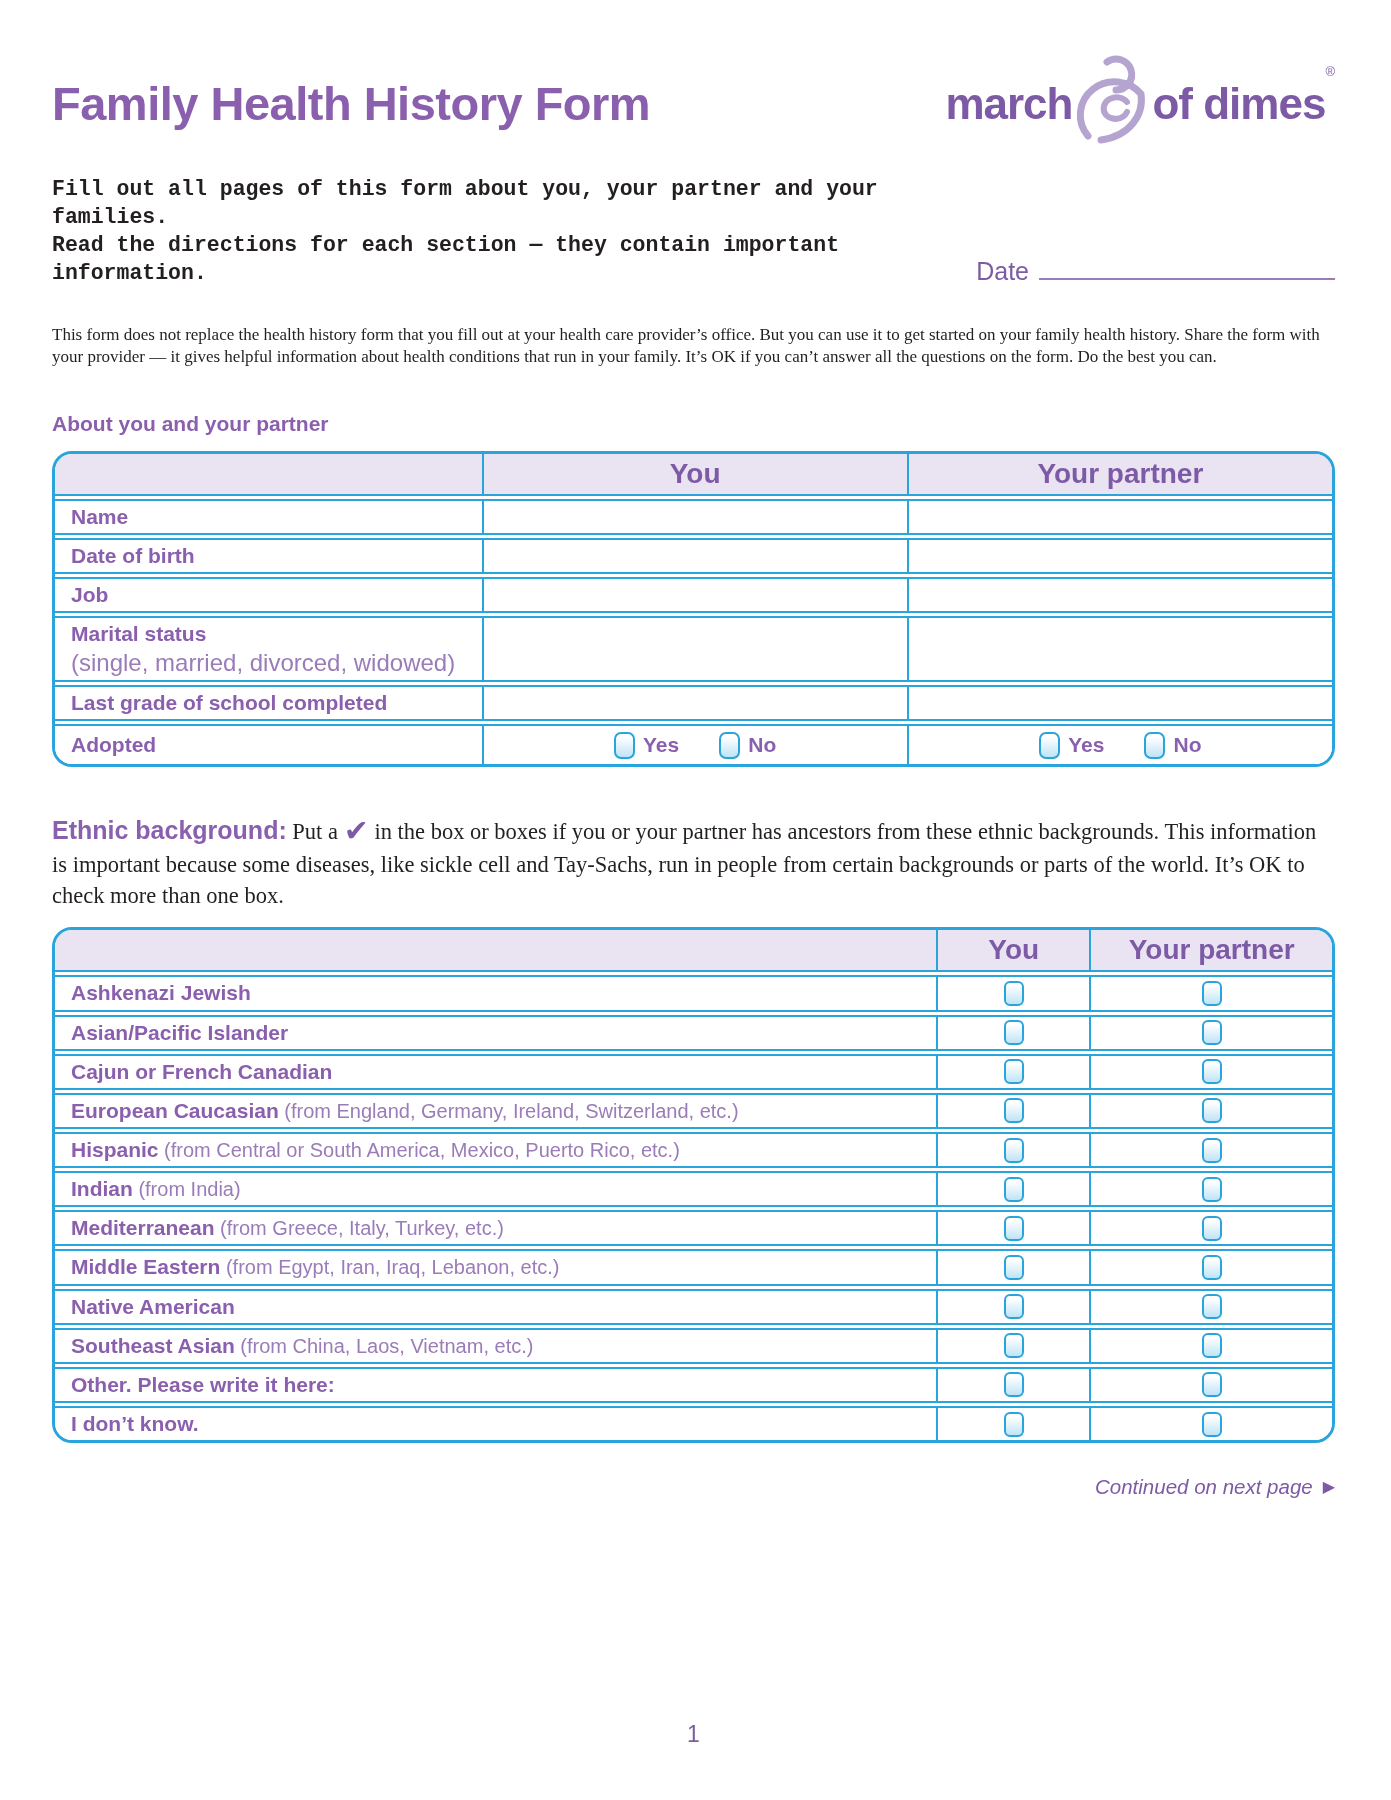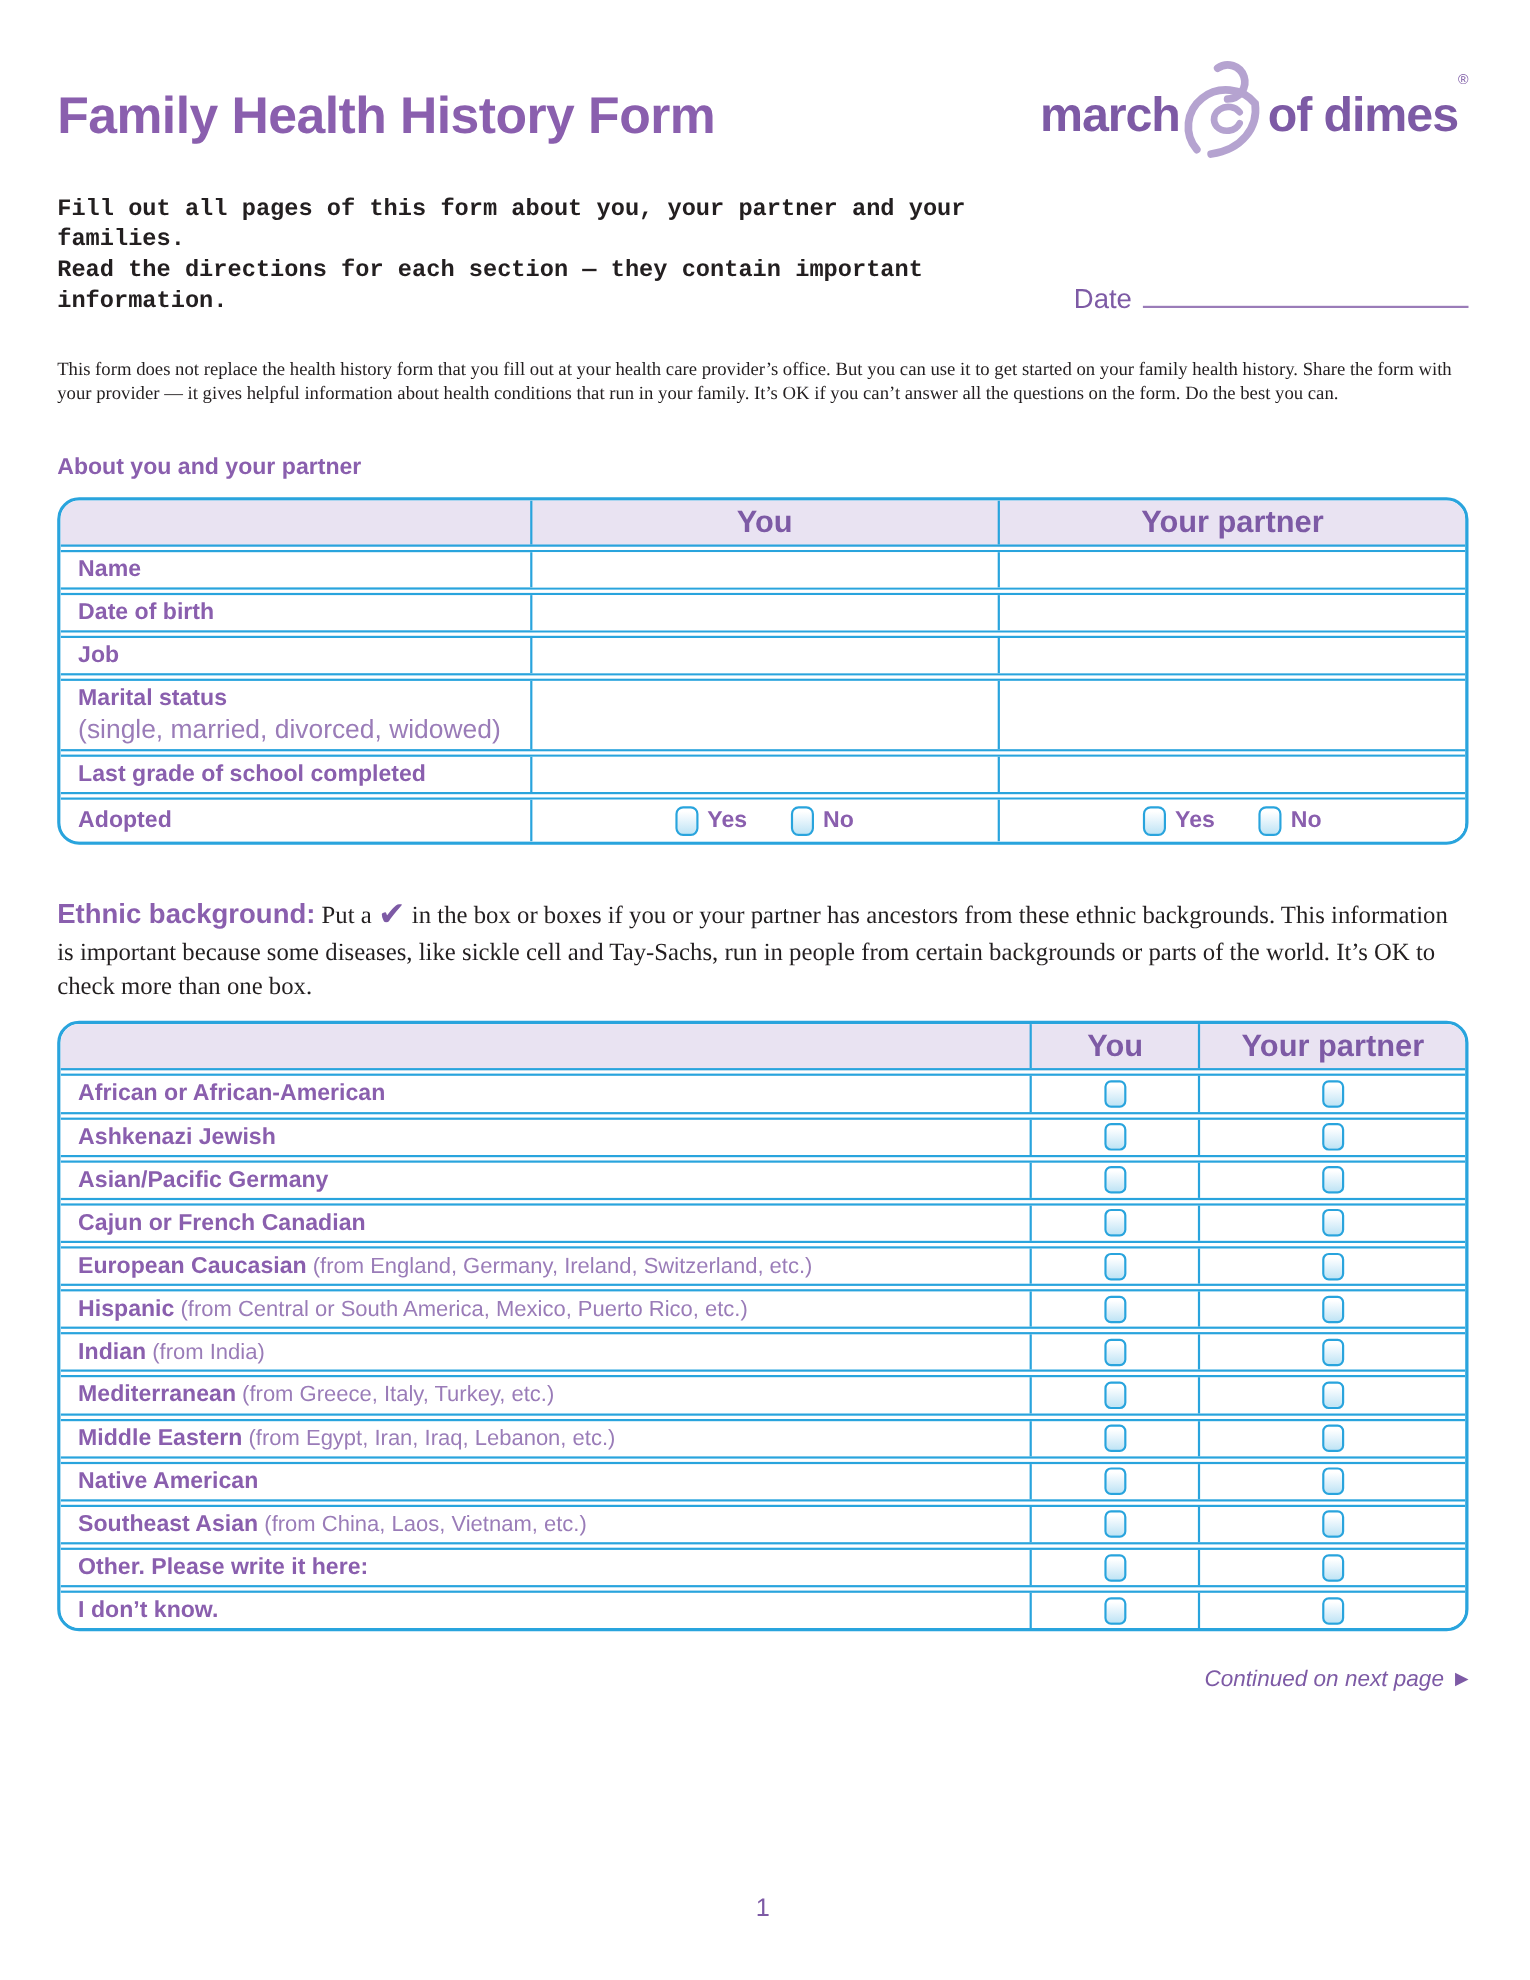--- a/index.html
+++ b/index.html
@@ -203,45 +203,34 @@
       <span class="checkmark">✔</span>
       <span>in the box or boxes if you or your partner has ancestors from these ethnic backgrounds. This information is important because some diseases, like sickle cell and Tay-Sachs, run in people from certain backgrounds or parts of the world. It’s OK to check more than one box.</span>
     </p>
 
     <div class="tbl" id="ethnic-table">
       <div class="trow thead">
         <div class="cell e1 head-cell"></div>
         <div class="cell e2 head-cell">You</div>
         <div class="cell e3 head-cell">Your partner</div>
       </div>
-    <div class="trow erow">
-          <div class="cell e1 label-cell">
-            <div class="row-label-line"><span class="row-label">African or African-American</span></div>
-          </div>
-          <div class="cell e2 check-cell">
-            <span class="cb cb-sm"></span>
-          </div>
-          <div class="cell e3 check-cell">
-            <span class="cb cb-sm"></span>
-          </div>
-        </div>
         <div class="trow erow">
           <div class="cell e1 label-cell">
             <div class="row-label-line"><span class="row-label">Ashkenazi Jewish</span></div>
           </div>
           <div class="cell e2 check-cell">
             <span class="cb cb-sm"></span>
           </div>
           <div class="cell e3 check-cell">
             <span class="cb cb-sm"></span>
           </div>
         </div>
         <div class="trow erow">
           <div class="cell e1 label-cell">
-            <div class="row-label-line"><span class="row-label">Asian/Pacific Germany</span></div>
+            <div class="row-label-line"><span class="row-label">Asian/Pacific Islander</span></div>
           </div>
           <div class="cell e2 check-cell">
             <span class="cb cb-sm"></span>
           </div>
           <div class="cell e3 check-cell">
             <span class="cb cb-sm"></span>
           </div>
         </div>
         <div class="trow erow">
           <div class="cell e1 label-cell">

